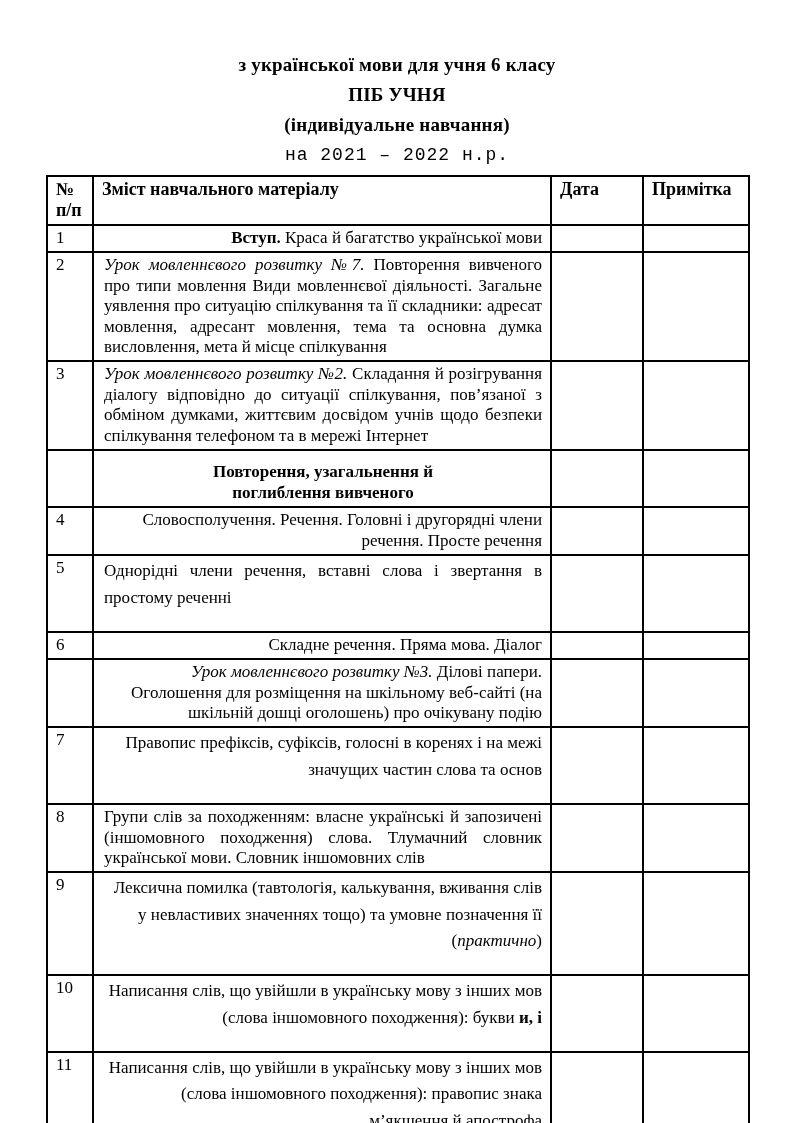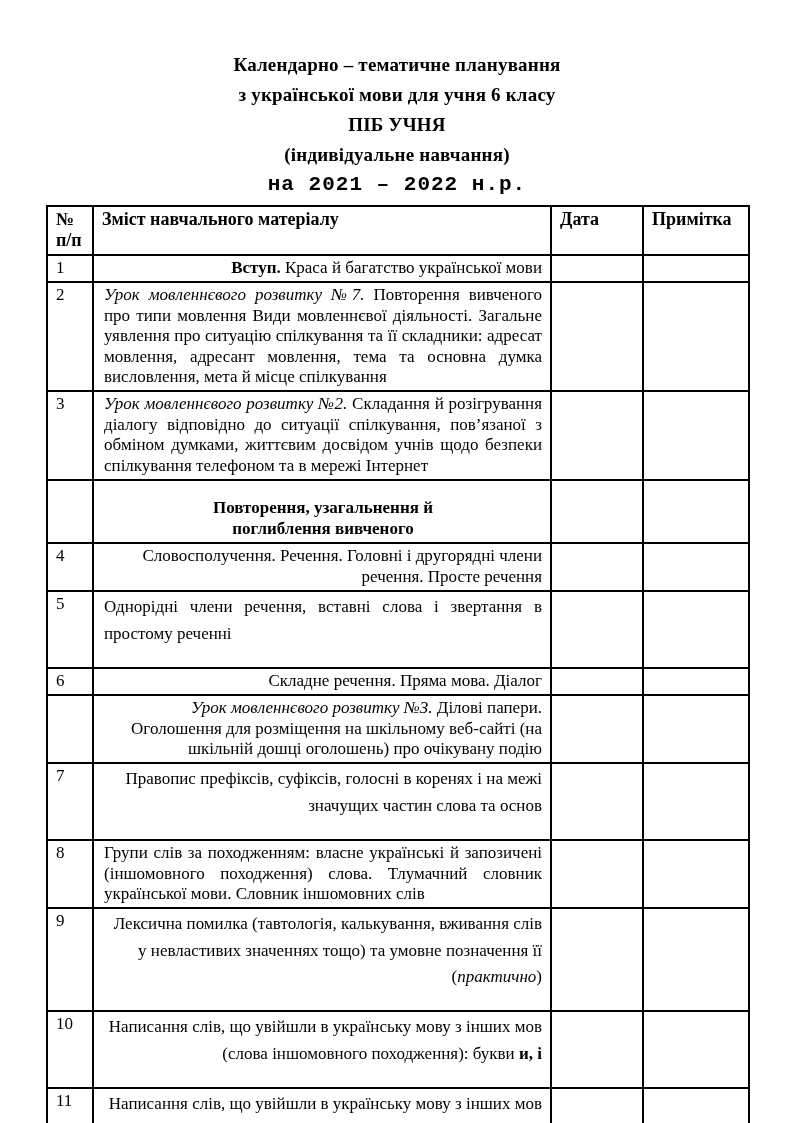--- a/index.html
+++ b/index.html
@@ -7,51 +7,50 @@
     width: 794px; height: 1123px; background: #ffffff; color: #000;
     font-family: "Liberation Serif", serif;
     position: relative; margin: 0 auto; overflow: hidden; box-sizing: border-box;
   }
   .titles { padding-top: 50px; text-align: center; }
   .t {
     font-weight: bold; font-size: 19px; line-height: 30px; height: 30px;
     letter-spacing: 0.2px;
   }
   .t.mono {
-    font-family: "Liberation Mono", monospace; font-weight: bold;
-    font-size: 21px; letter-spacing: 1px;
+    font-family: "Liberation Mono", monospace; font-weight: normal;
+    font-size: 18px; letter-spacing: 1px;
   }
   table.plan {
     border-collapse: collapse; table-layout: fixed;
     margin: 5px 0 0 46px; width: 702px;
   }
   .plan th, .plan td {
     border: 2px solid #000; vertical-align: top;
     padding: 2px 6px 3px 8px; box-sizing: border-box;
     font-size: 17px; overflow: hidden;
   }
   .plan thead th {
     font-weight: bold; text-align: left; font-size: 18px;
     height: 46px; line-height: 21px;
   }
   .plan thead th.center { text-align: left; }
   td.num { padding-left: 8px; }
   td.content { padding-left: 10px; padding-right: 8px; line-height: 1.2; text-align: right; }
   td.content.justify { text-align: justify; }
   tr.loose td.content { line-height: 1.55; padding-bottom: 20px; margin-top: 40px; }
-  td.content.section { text-align: center; font-weight: bold; line-height: 1.25; padding-top: 16px; }
+  td.content.section { text-align: center; font-weight: bold; line-height: 1.25; padding-top: 10px; }
   .b { font-weight: bold; }
   .i { font-style: italic; }
 </style>
 </head>
 <body>
 
 <div class="page">
   <div class="titles">
-    <div class="t">Календарно – тематичне планування</div>
     <div class="t">з української мови для учня 6 класу</div>
     <div class="t">ПІБ УЧНЯ</div>
     <div class="t">(індивідуальне навчання)</div>
     <div class="t mono">на 2021 – 2022 н.р.</div>
   </div>
 
   <table class="plan">
     <colgroup>
       <col style="width:46px">
       <col style="width:458px">

